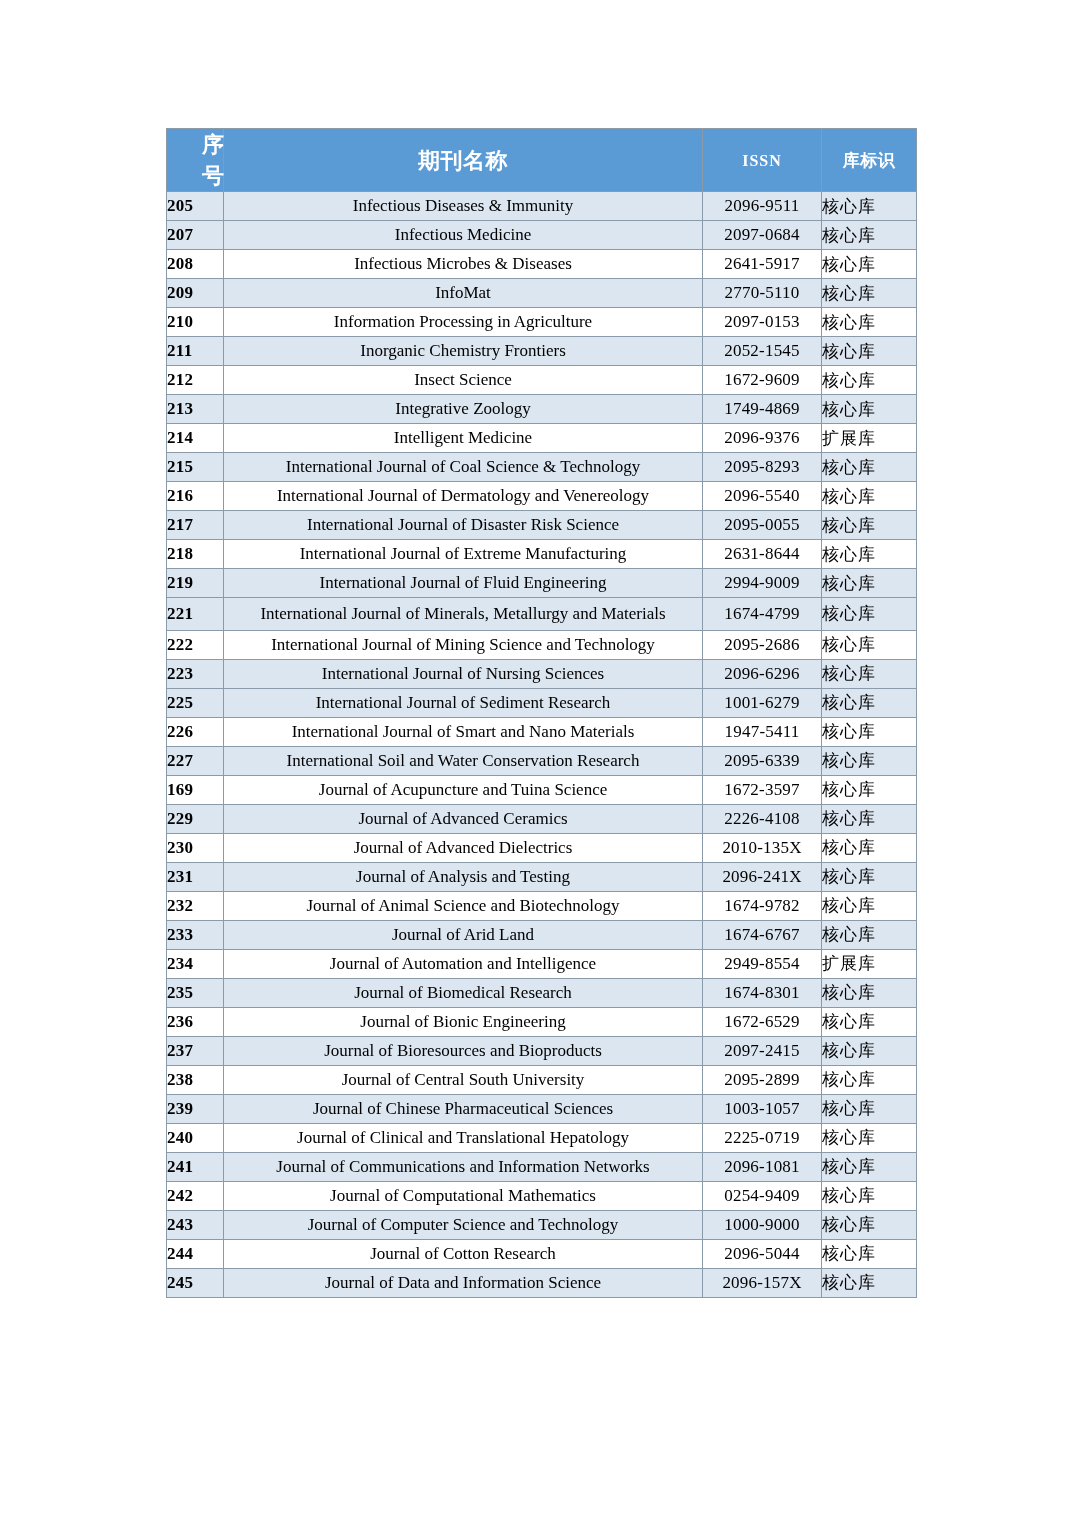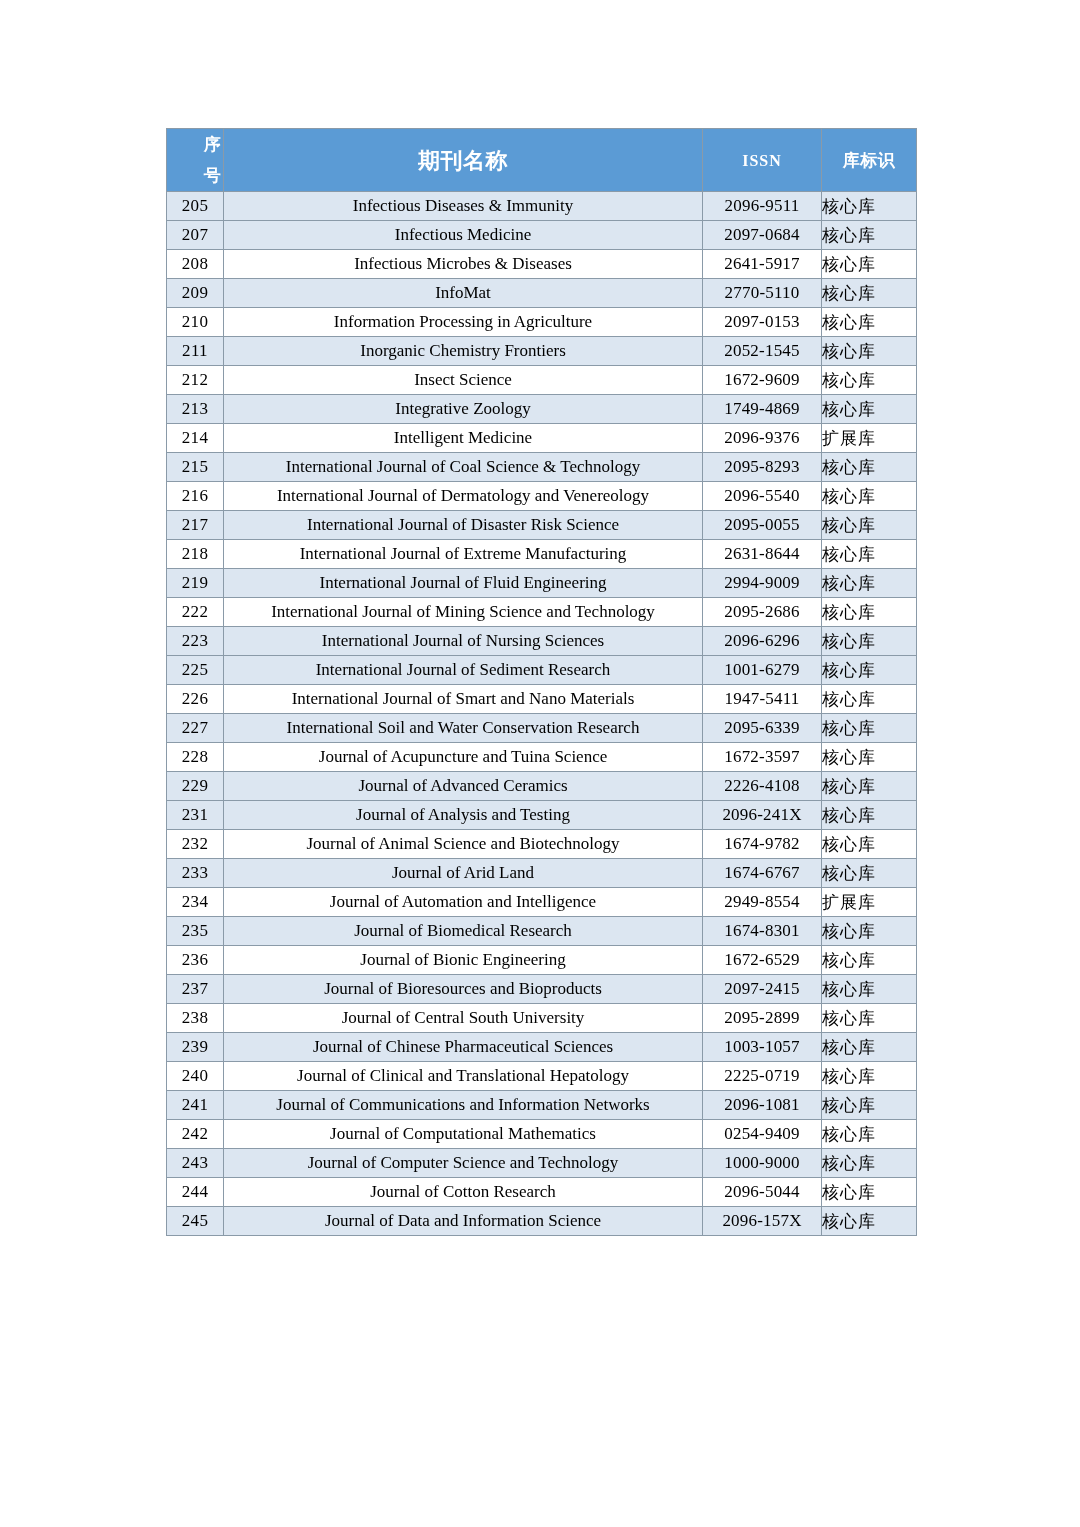--- a/index.html
+++ b/index.html
@@ -54,34 +54,35 @@
   thead th {
     background: #5b9bd5;
     color: #ffffff;
     font-weight: bold;
     font-size: 17px;
     height: 31px;
     line-height: 31px;
     text-align: center;
     letter-spacing: 0.5px;
   }
-  thead th.th-seq { font-size: 17px; padding-left: 35px; }
+  thead th.th-seq { font-size: 22px; padding-left: 35px; }
   thead th.th-name { font-size: 22px; }
   thead th.th-issn { font-size: 16px; letter-spacing: 1px; }
   thead th.th-flag { font-size: 17px; }
 
   tbody tr { height: 29px; }
   tbody tr.shaded > td { background: #dce6f1; }
   tbody tr.plain  > td { background: #ffffff; }
 
   td.cell-seq {
-    text-align: center;
+    text-align: left;
     padding-right: 7px;
     font-size: 17px;
     letter-spacing: 0.3px;
+    font-weight: bold;
   }
   td.cell-name {
     text-align: center;
     padding-left: 10px;
     padding-right: 6px;
     font-size: 17px;
     line-height: 1.5;
   }
   td.cell-name.two-line {
     padding-top: 3px;
@@ -205,20 +206,26 @@
             <td class="cell-name">International Journal of Extreme Manufacturing</td>
             <td class="cell-issn">2631-8644</td>
             <td class="cell-flag">核心库</td>
           </tr>
           <tr class="shaded">
             <td class="cell-seq">219</td>
             <td class="cell-name">International Journal of Fluid Engineering</td>
             <td class="cell-issn">2994-9009</td>
             <td class="cell-flag">核心库</td>
           </tr>
+          <tr class="shaded">
+            <td class="cell-seq">221</td>
+            <td class="cell-name two-line">International Journal of Minerals, Metallurgy and Materials</td>
+            <td class="cell-issn">1674-4799</td>
+            <td class="cell-flag">核心库</td>
+          </tr>
           <tr class="plain">
             <td class="cell-seq">222</td>
             <td class="cell-name">International Journal of Mining Science and Technology</td>
             <td class="cell-issn">2095-2686</td>
             <td class="cell-flag">核心库</td>
           </tr>
           <tr class="shaded">
             <td class="cell-seq">223</td>
             <td class="cell-name">International Journal of Nursing Sciences</td>
             <td class="cell-issn">2096-6296</td>
@@ -236,29 +243,35 @@
             <td class="cell-issn">1947-5411</td>
             <td class="cell-flag">核心库</td>
           </tr>
           <tr class="shaded">
             <td class="cell-seq">227</td>
             <td class="cell-name">International Soil and Water Conservation Research</td>
             <td class="cell-issn">2095-6339</td>
             <td class="cell-flag">核心库</td>
           </tr>
           <tr class="plain">
-            <td class="cell-seq">228</td>
+            <td class="cell-seq">169</td>
             <td class="cell-name">Journal of Acupuncture and Tuina Science</td>
             <td class="cell-issn">1672-3597</td>
             <td class="cell-flag">核心库</td>
           </tr>
           <tr class="shaded">
             <td class="cell-seq">229</td>
             <td class="cell-name">Journal of Advanced Ceramics</td>
             <td class="cell-issn">2226-4108</td>
+            <td class="cell-flag">核心库</td>
+          </tr>
+          <tr class="plain">
+            <td class="cell-seq">230</td>
+            <td class="cell-name">Journal of Advanced Dielectrics</td>
+            <td class="cell-issn">2010-135X</td>
             <td class="cell-flag">核心库</td>
           </tr>
           <tr class="shaded">
             <td class="cell-seq">231</td>
             <td class="cell-name">Journal of Analysis and Testing</td>
             <td class="cell-issn">2096-241X</td>
             <td class="cell-flag">核心库</td>
           </tr>
           <tr class="plain">
             <td class="cell-seq">232</td>

